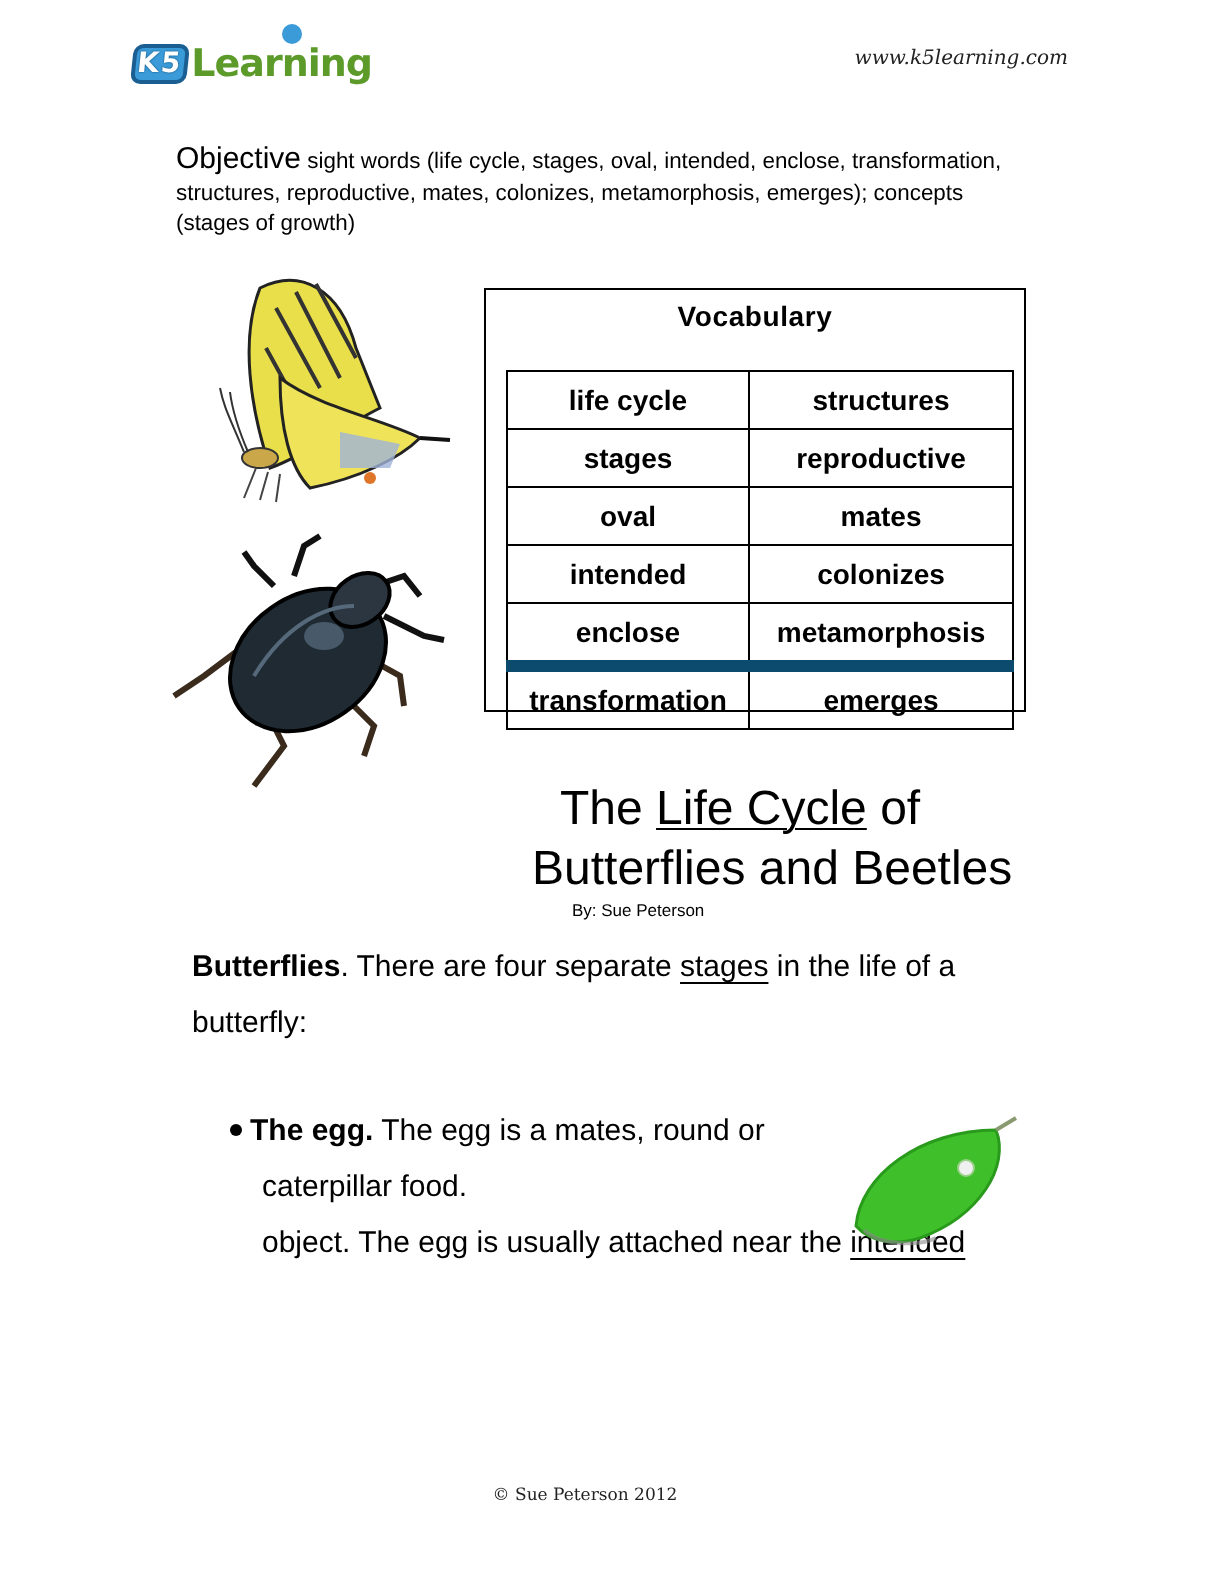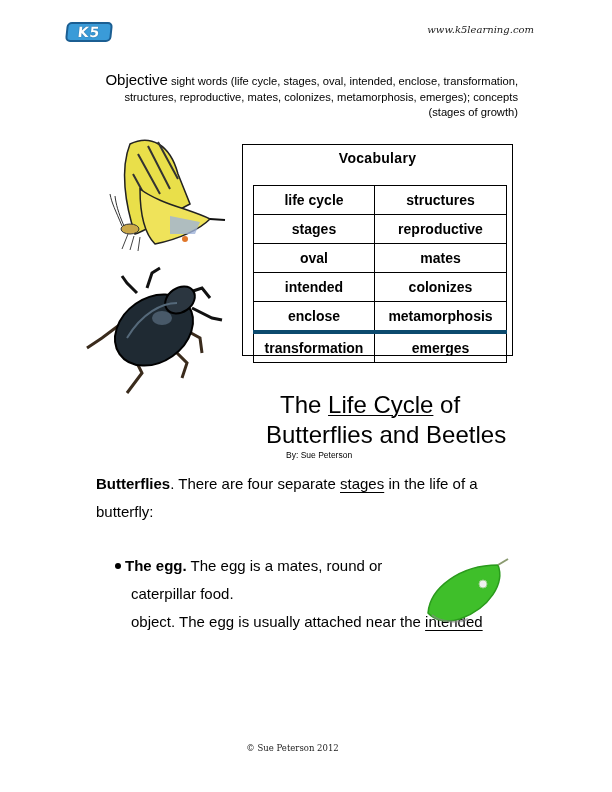--- a/index.html
+++ b/index.html
@@ -8,30 +8,30 @@
 
   
   .logo { left: 66px; top: 18px; width: 120px; height: 28px; display: flex; align-items: center; }
   .logo-badge { width: 46px; height: 20px; background: #3a9bd8; border: 2px solid #1b5e92; border-radius: 5px; display: flex; align-items: center; justify-content: center; transform: skewX(-6deg); box-sizing: border-box; }
   .logo-badge span { color: #fff; font-weight: bold; font-size: 14px; letter-spacing: 1px; font-family: "DejaVu Sans", sans-serif; text-shadow: 0 0 1px #0a3d66; }
   .logo-text { margin-left: 2px; color: #5c9a2a; font-weight: bold; font-size: 19px; font-family: "DejaVu Sans", sans-serif; letter-spacing: -0.5px; position: relative; }
   .logo-text .figure { position: absolute; left: 45px; top: -9px; width: 10px; height: 10px; border-radius: 50%; background: #3a9bd8; }
   .site-url { right: 78px; top: 24px; font-family: "DejaVu Serif", serif; font-style: italic; font-size: 10px; color: #222; }
 
   
-  .objective { left: 88px; top: 72px; width: 430px; font-size: 11.2px; line-height: 15.5px; text-align: right; }
+  .objective { left: 88px; top: 72px; width: 430px; font-size: 11.2px; line-height: 15.5px; }
   .objective .obj-label { font-size: 15px; }
 
   
   .vocab-box { left: 242px; top: 144px; width: 271px; height: 212px; border: 1px solid #000; box-sizing: border-box; padding-left: 38px; }
   .vocab-title { position: absolute; left: 0; right: 0; top: 5px; text-align: center; font-weight: bold; font-size: 14px; letter-spacing: 0.3px; }
   .vocab-table { position: absolute; left: 10px; top: 40px; width: 254px; border-collapse: collapse; }
   .vocab-table td { border: 1px solid #000; text-align: center; font-weight: bold; font-size: 14px; height: 28px; padding: 0; }
   .vocab-table td.c1 { width: 120px; }
-  .vocab-table tr.thick td { border-top: 4px solid #0c4a6e; }
+  .vocab-table tr.thick td { border-top: 6px solid #0c4a6e; }
 
   
   .butterfly { left: 100px; top: 134px; width: 128px; height: 120px; }
   .beetle { left: 82px; top: 258px; width: 150px; height: 140px; }
   .leaf { left: 420px; top: 553px; width: 96px; height: 75px; }
 
   
   .title { left: 230px; top: 390px; width: 290px; font-size: 24px; line-height: 30px; margin-left: 36px; }
   .title .line1 { padding-left: 14px; }
   .title u { text-decoration: underline; text-decoration-thickness: 1px; text-underline-offset: 2px; }
@@ -46,20 +46,21 @@
 
   .footer { left: 0; width: 585px; top: 743px; text-align: center; font-family: "DejaVu Serif", serif; font-size: 8.5px; color: #222; }
 </style>
 </head>
 <body>
 
 <div class="abs logo">
   <div class="logo-badge">
       <span>K5</span>
     </div>
+  <div class="logo-text"><span class="figure"></span><span>Learning</span></div>
 </div>
 <div class="abs site-url">www.k5learning.com</div>
 
 <div class="abs objective"><span class="obj-label">Objective</span><span> sight words (life cycle, stages, oval, intended, enclose, transformation, structures, reproductive, mates, colonizes, metamorphosis, emerges); concepts (stages of growth)</span></div>
 
 <div class="abs butterfly">
   <svg width="128" height="120" viewBox="0 0 128 120">
     <path d="M30 10 C50 0 70 10 78 40 L90 70 C70 80 50 95 35 100 C25 70 20 35 30 10 Z" fill="#e9df4a" stroke="#222" stroke-width="1.5"></path>
     <path d="M38 20 L60 60 M48 12 L70 55 M33 40 L55 80 M58 8 L78 45" stroke="#333" stroke-width="2"></path>
     <path d="M40 55 C60 70 90 75 110 85 C100 95 80 105 55 110 C45 100 40 80 40 55 Z" fill="#efe35a" stroke="#222" stroke-width="1.5"></path>

